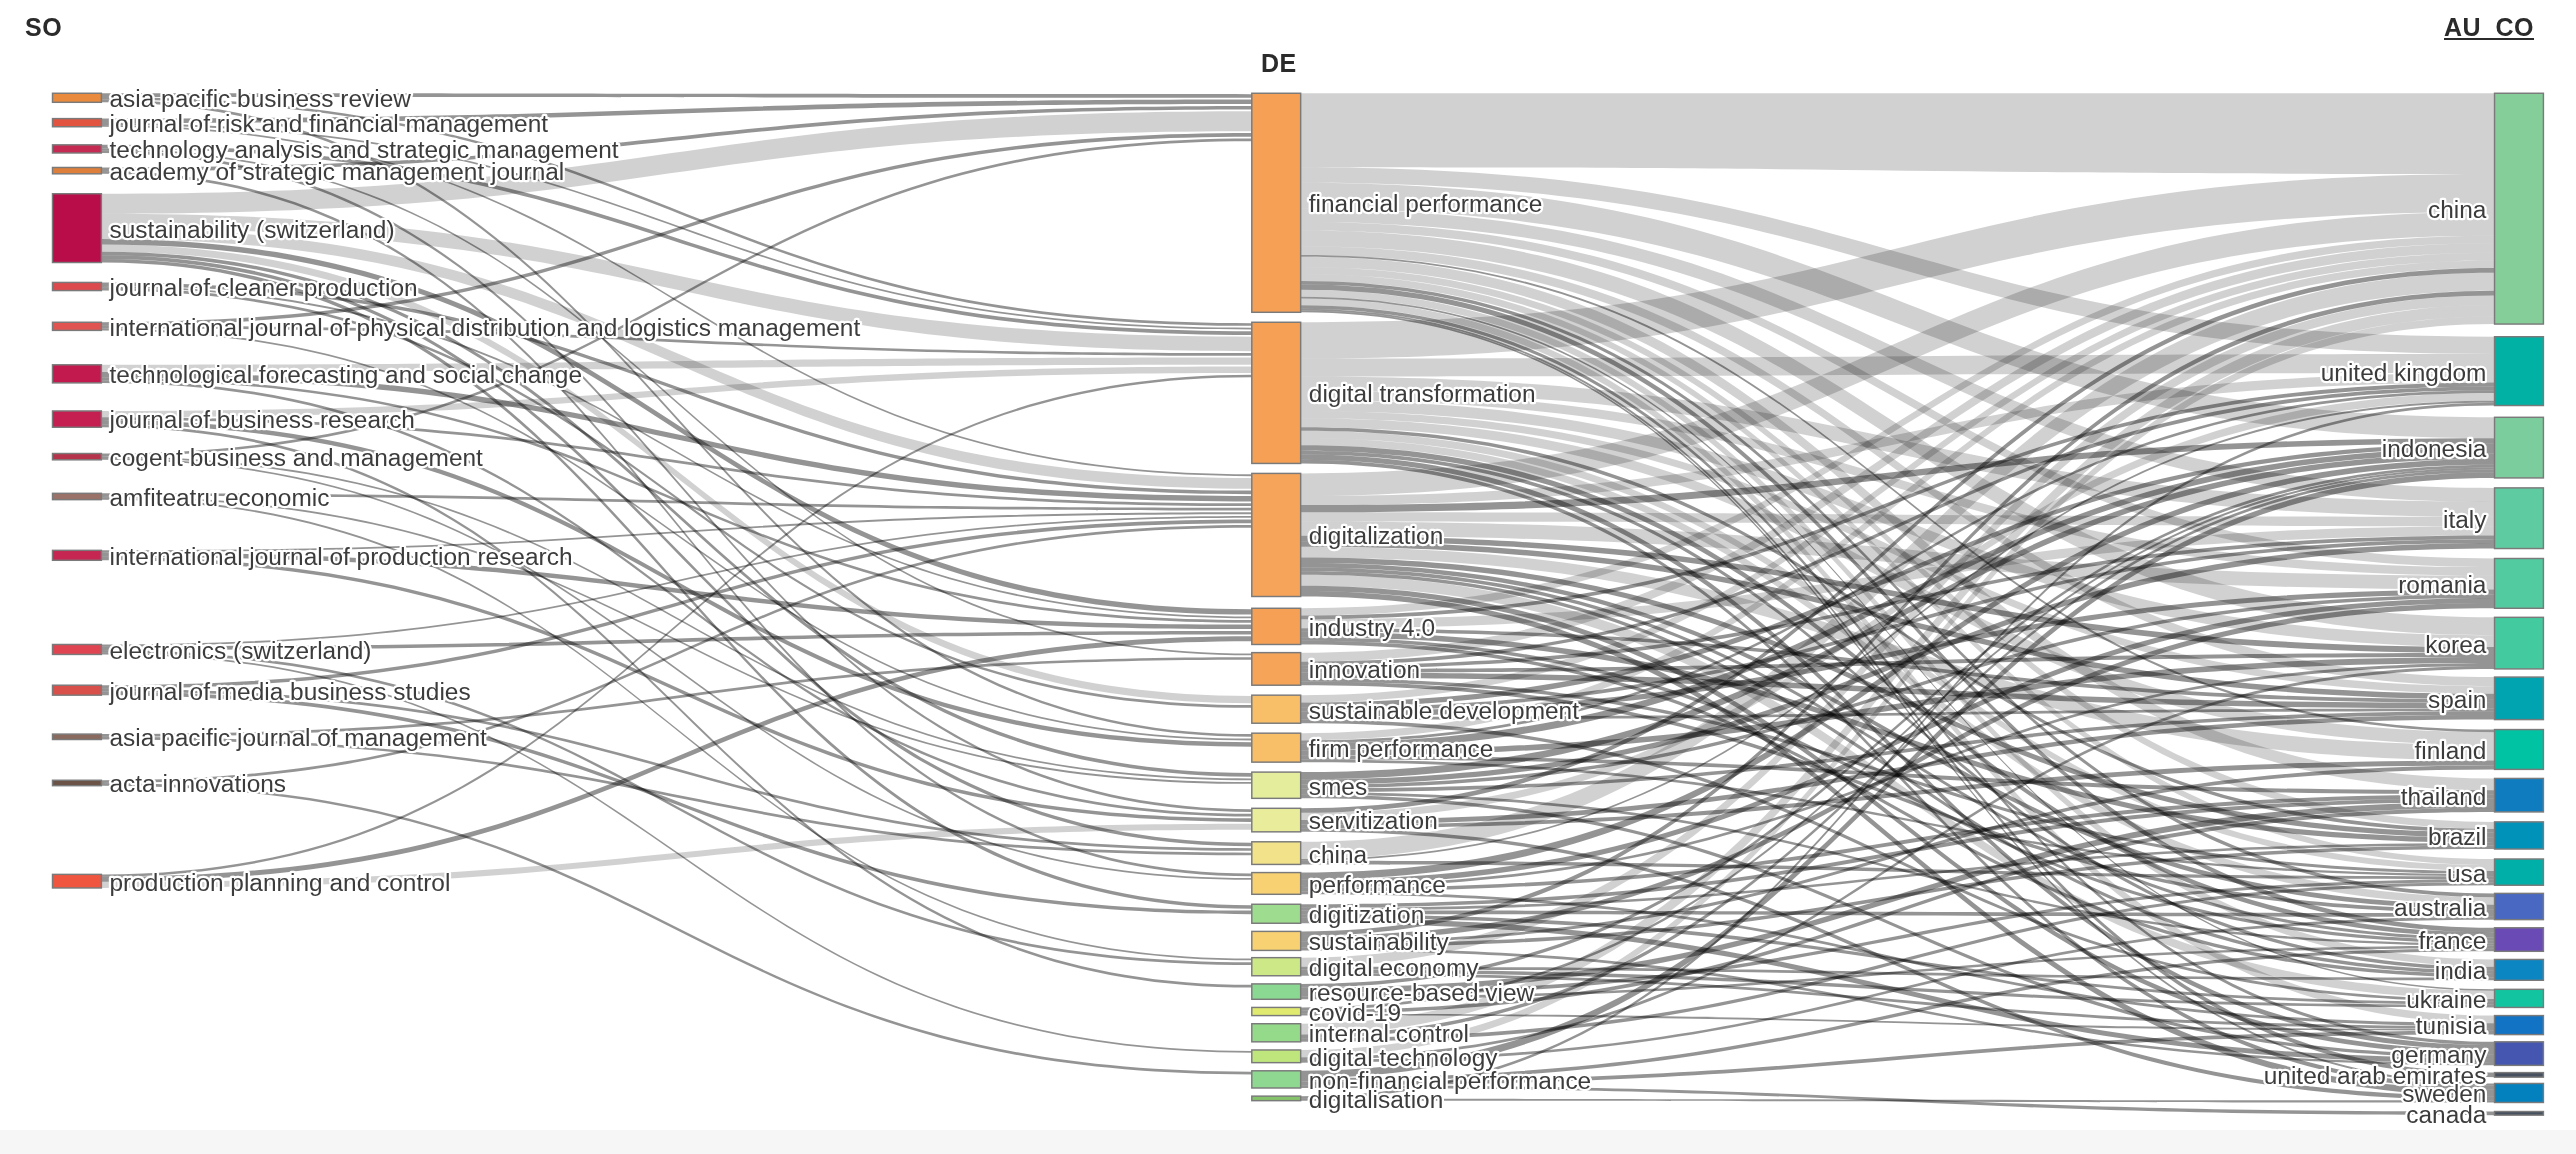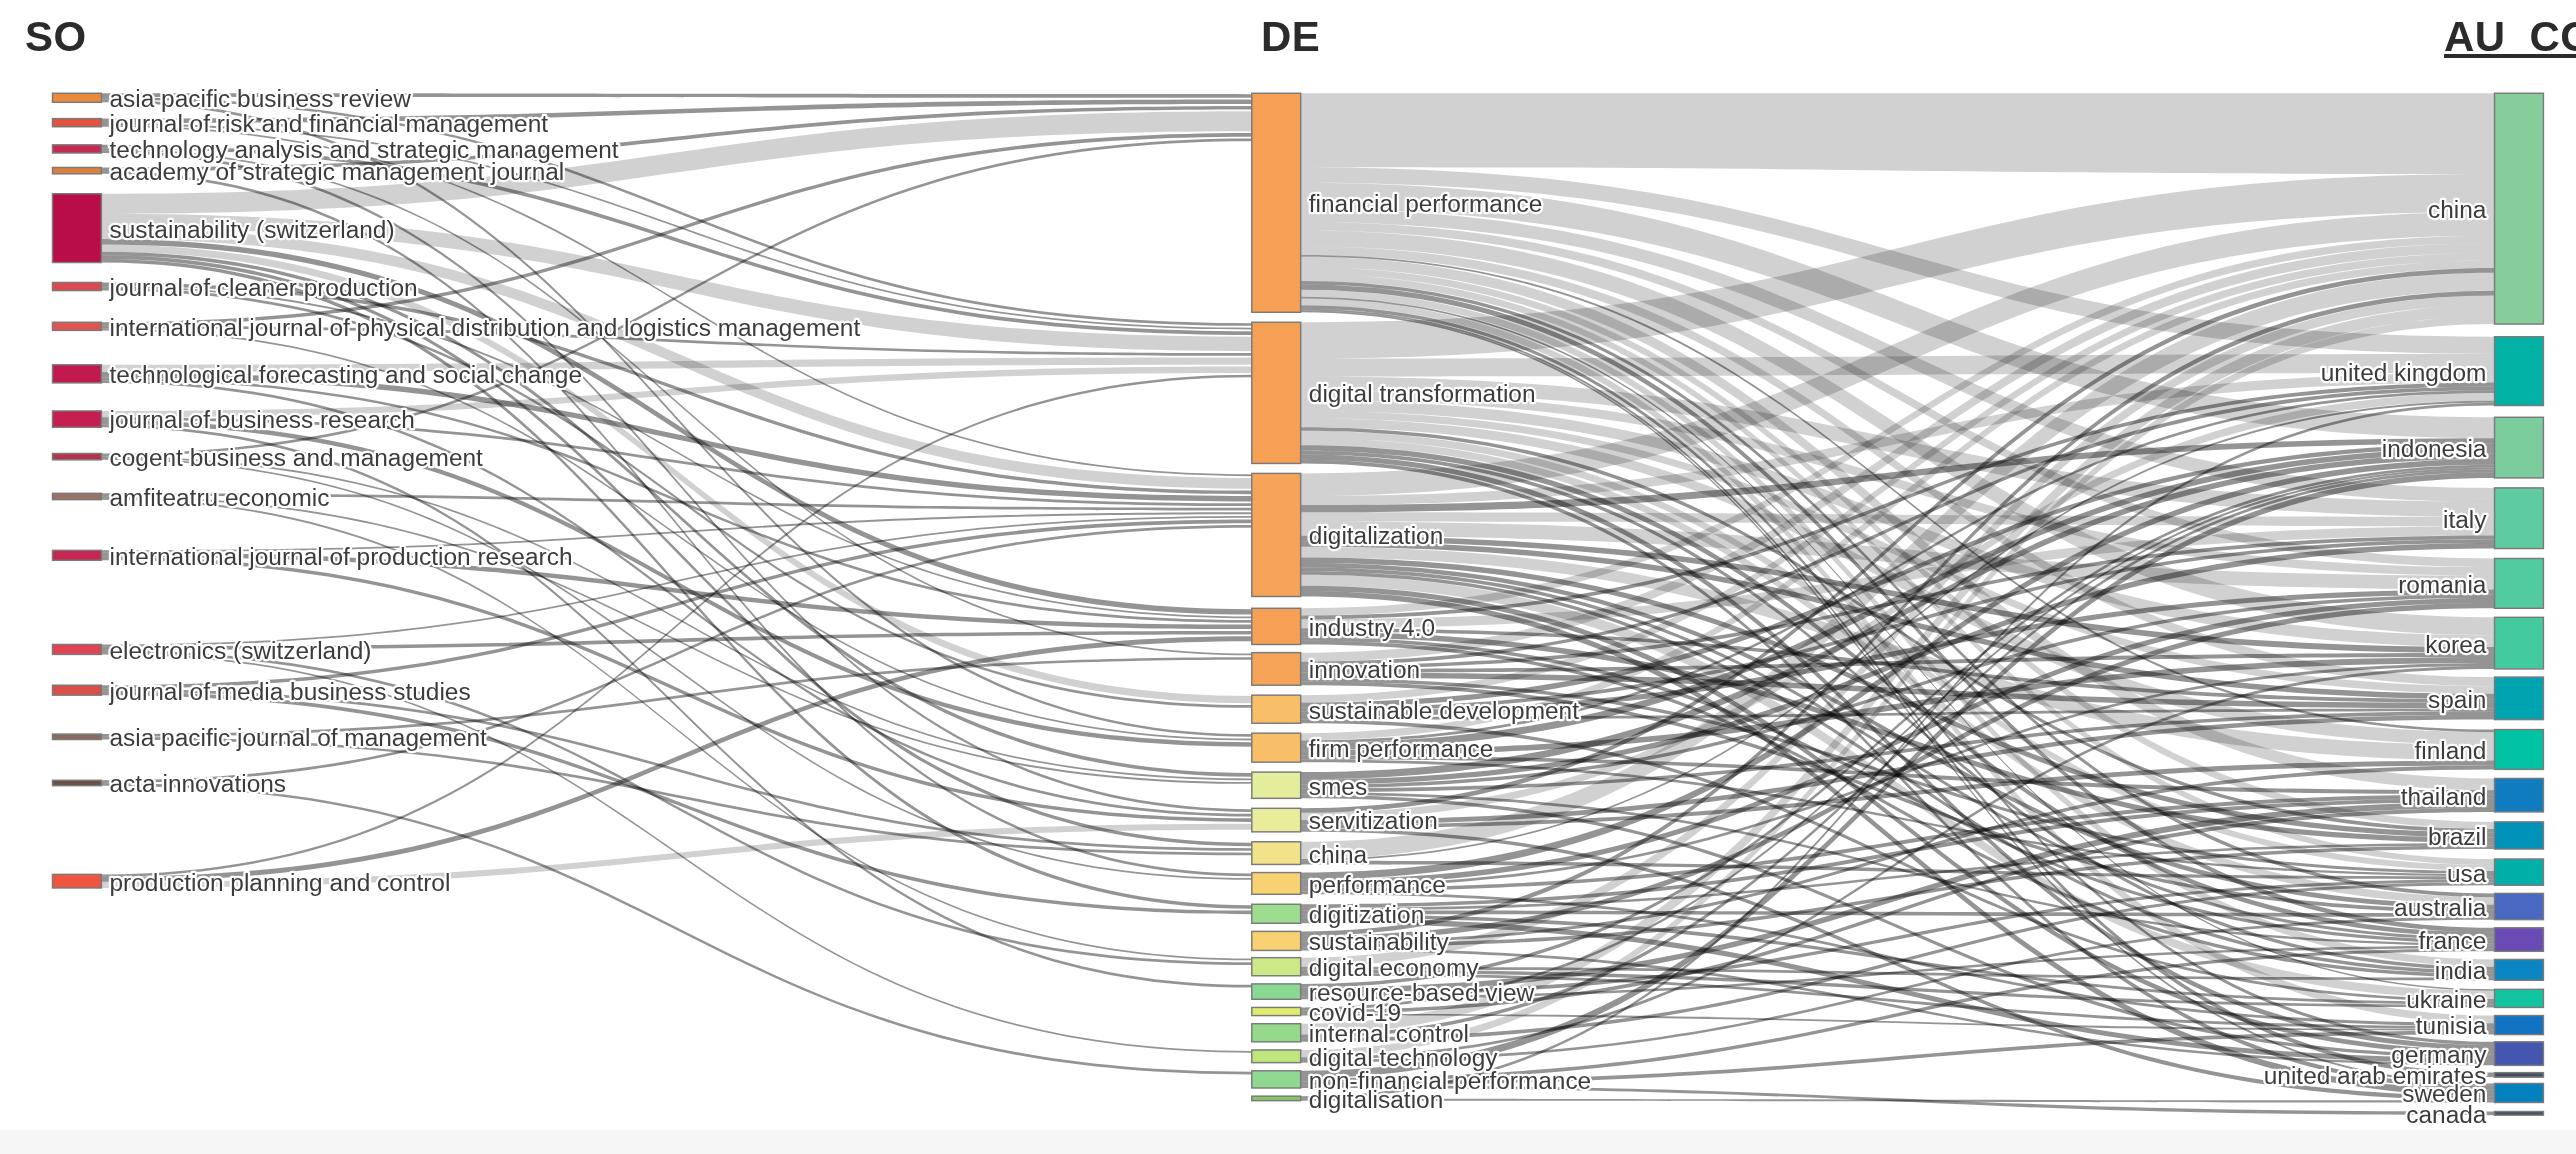--- a/index.html
+++ b/index.html
@@ -1,20 +1,20 @@
 <!DOCTYPE html>
 <html style="font-size:14.5px"><head>
 <meta charset="utf-8">
 <style>
   html,body{margin:0;padding:0;background:#ffffff;}
   body{width:2576px;height:1155px;position:relative;font-family:"Liberation Sans",sans-serif;overflow:hidden;}
   #stage{position:absolute;left:0;top:0;width:2576px;height:1155px;}
-  .col-header{position:absolute;top:12.7px;font-size:42px;font-weight:600;color:#2b2b2b;letter-spacing:0.5px;}
+  .col-header{position:absolute;top:12.7px;font-size:25px;font-weight:600;color:#2b2b2b;letter-spacing:0.5px;}
   #hdr-so{left:25px;}
-  #hdr-de{left:1261px;}
+  #hdr-de{left:1261px;margin-top:36px;}
   #hdr-au{left:2444px;text-decoration:underline;}
   #sankey{position:absolute;left:0;top:0;}
   .bottom-strip{position:absolute;left:0;top:1130px;width:2576px;height:25px;background:#f6f6f7;}
   svg text.node-label{font-family:"Liberation Sans",sans-serif;font-size:27px;fill:#3c3c3c;stroke:#ffffff;stroke-width:5px;paint-order:stroke;stroke-linejoin:round;}
 </style>
 </head>
 <body>
 
 <div id="stage">
   <svg id="sankey" width="2576" height="1155" viewBox="0 0 2846 1276">

